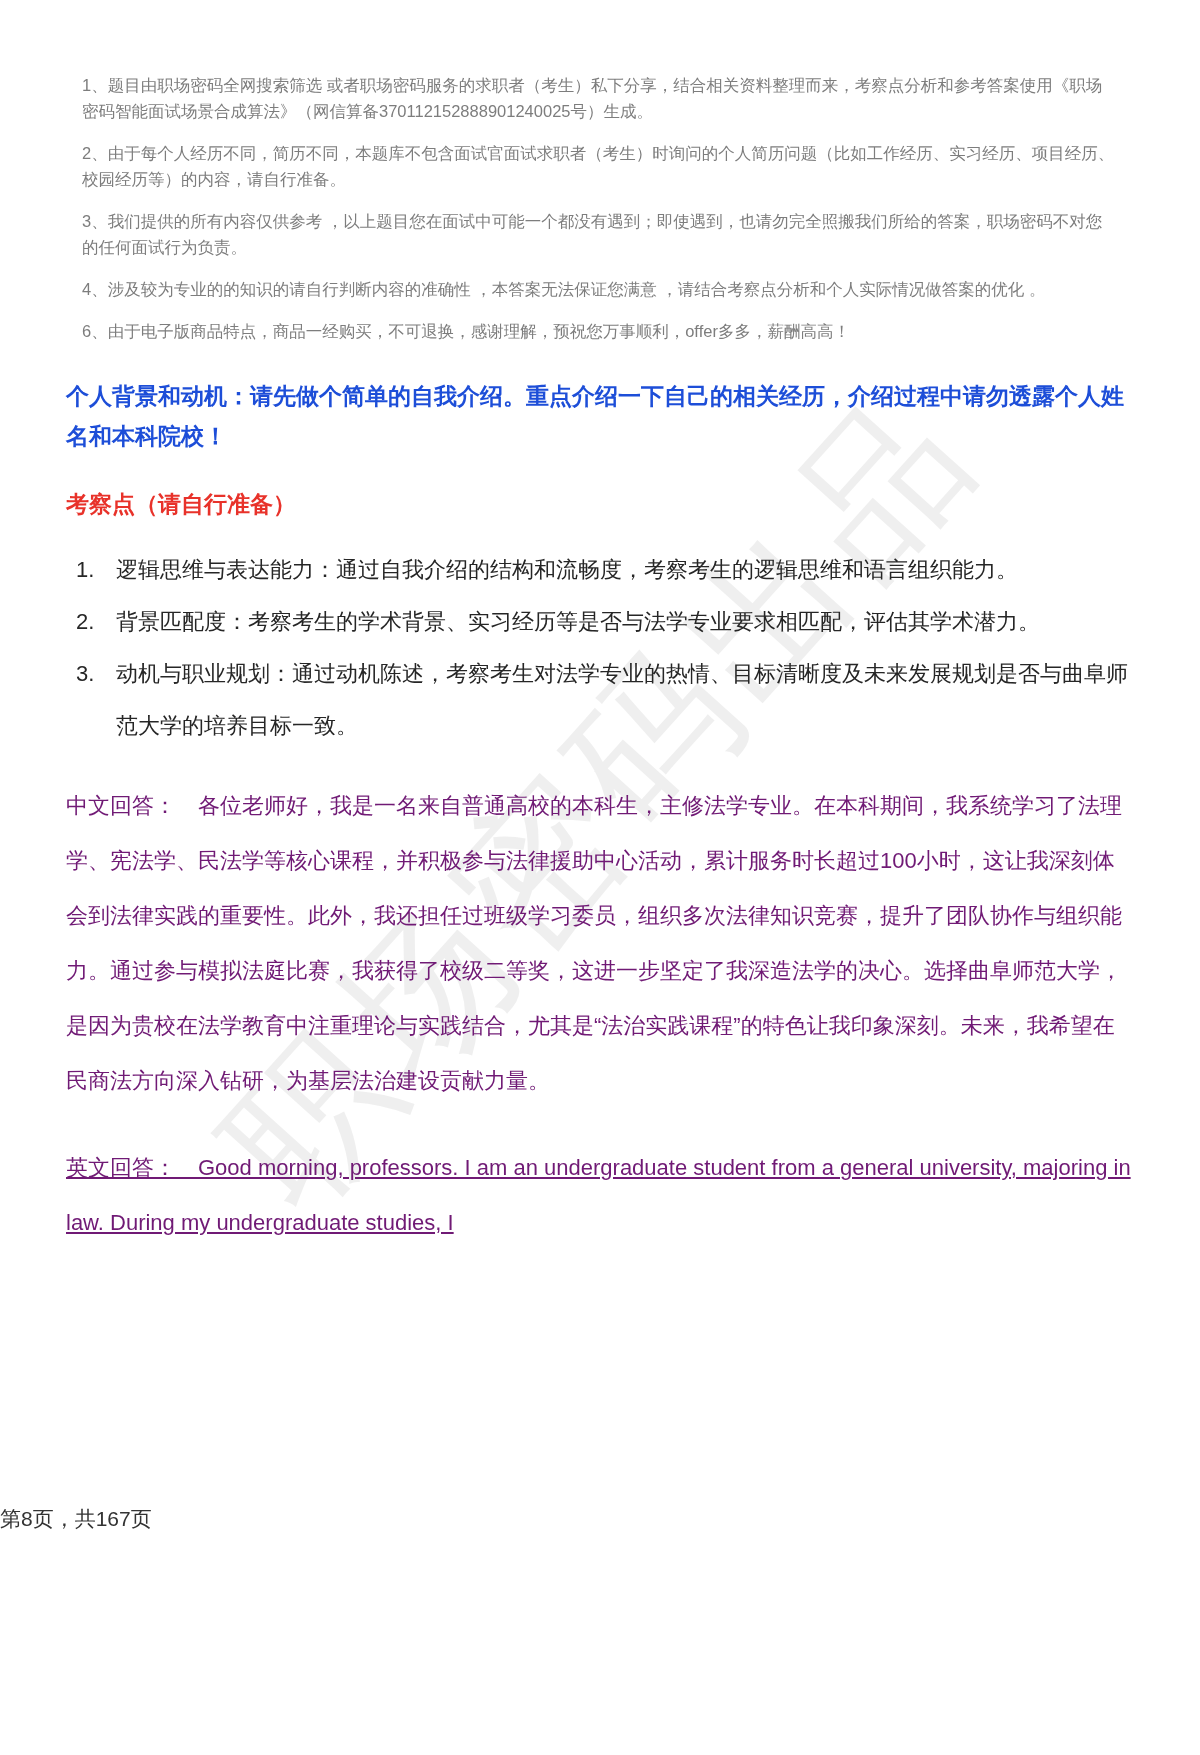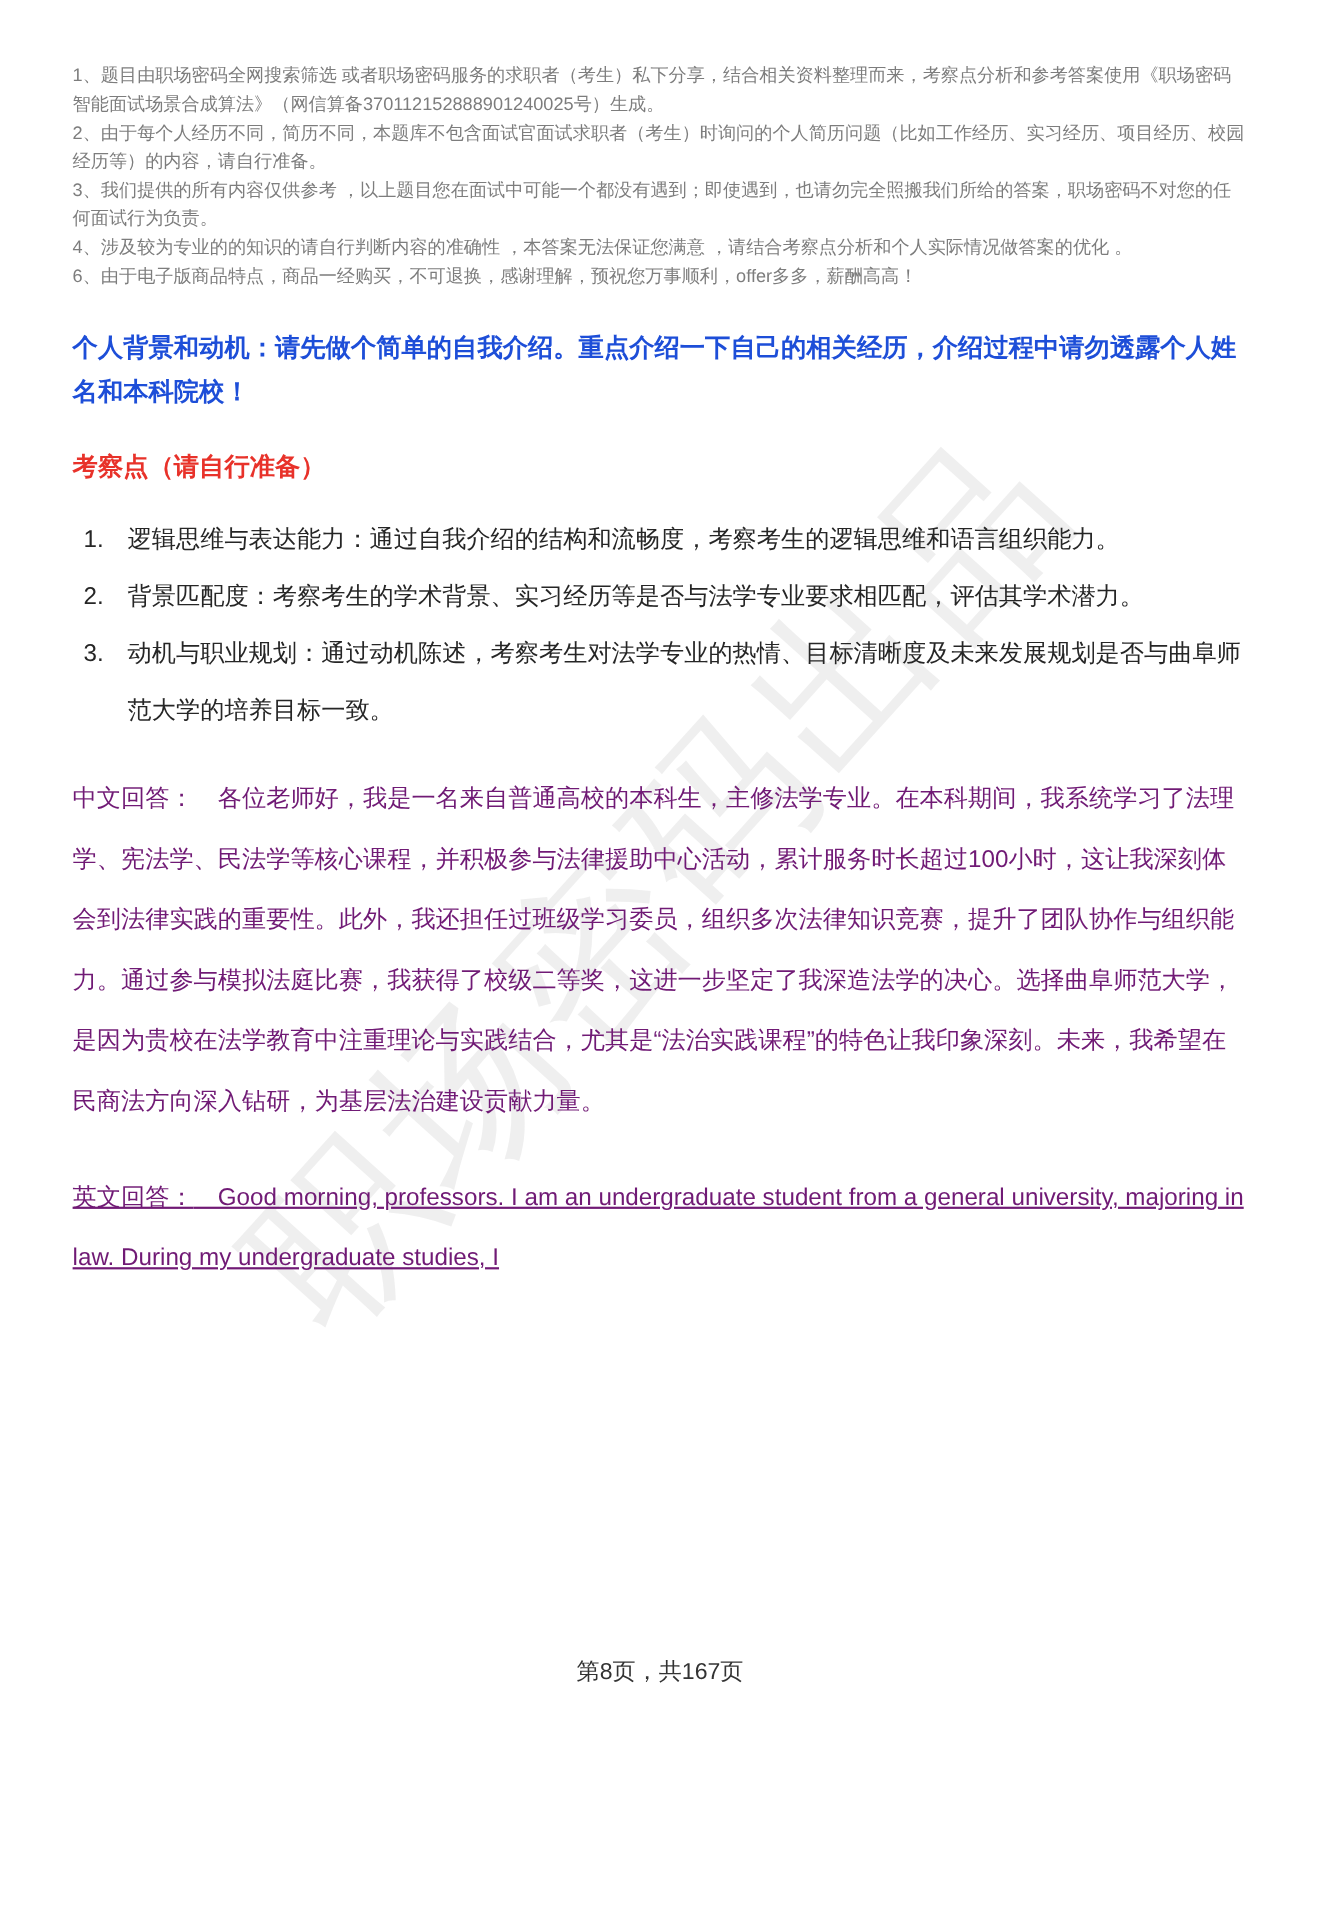--- a/index.html
+++ b/index.html
@@ -33,21 +33,21 @@
     position: relative;
     z-index: 1;
     padding: 56px 66px 0 66px;
   }
   .disclaimer {
     color: #7d7d7d;
     font-size: 16.5px;
     line-height: 26px;
   }
   .disclaimer p {
-    margin: 0;
+    margin: 16px;
   }
   .question-heading {
     margin-top: 32px;
     color: #1d4ed8;
     font-size: 23px;
     font-weight: bold;
     line-height: 40px;
   }
   .analysis-heading {
     margin-top: 30px;
@@ -81,21 +81,20 @@
   }
   .answer-en {
     margin-top: 32px;
     text-decoration: underline;
   }
   .footer {
     position: absolute;
     top: 1505px;
     left: 0;
     width: 100%;
-    text-align: center;
     font-size: 21px;
     color: #333333;
     z-index: 1;
   }
 </style>
 </head>
 <body>
 
 <div class="page">
 

